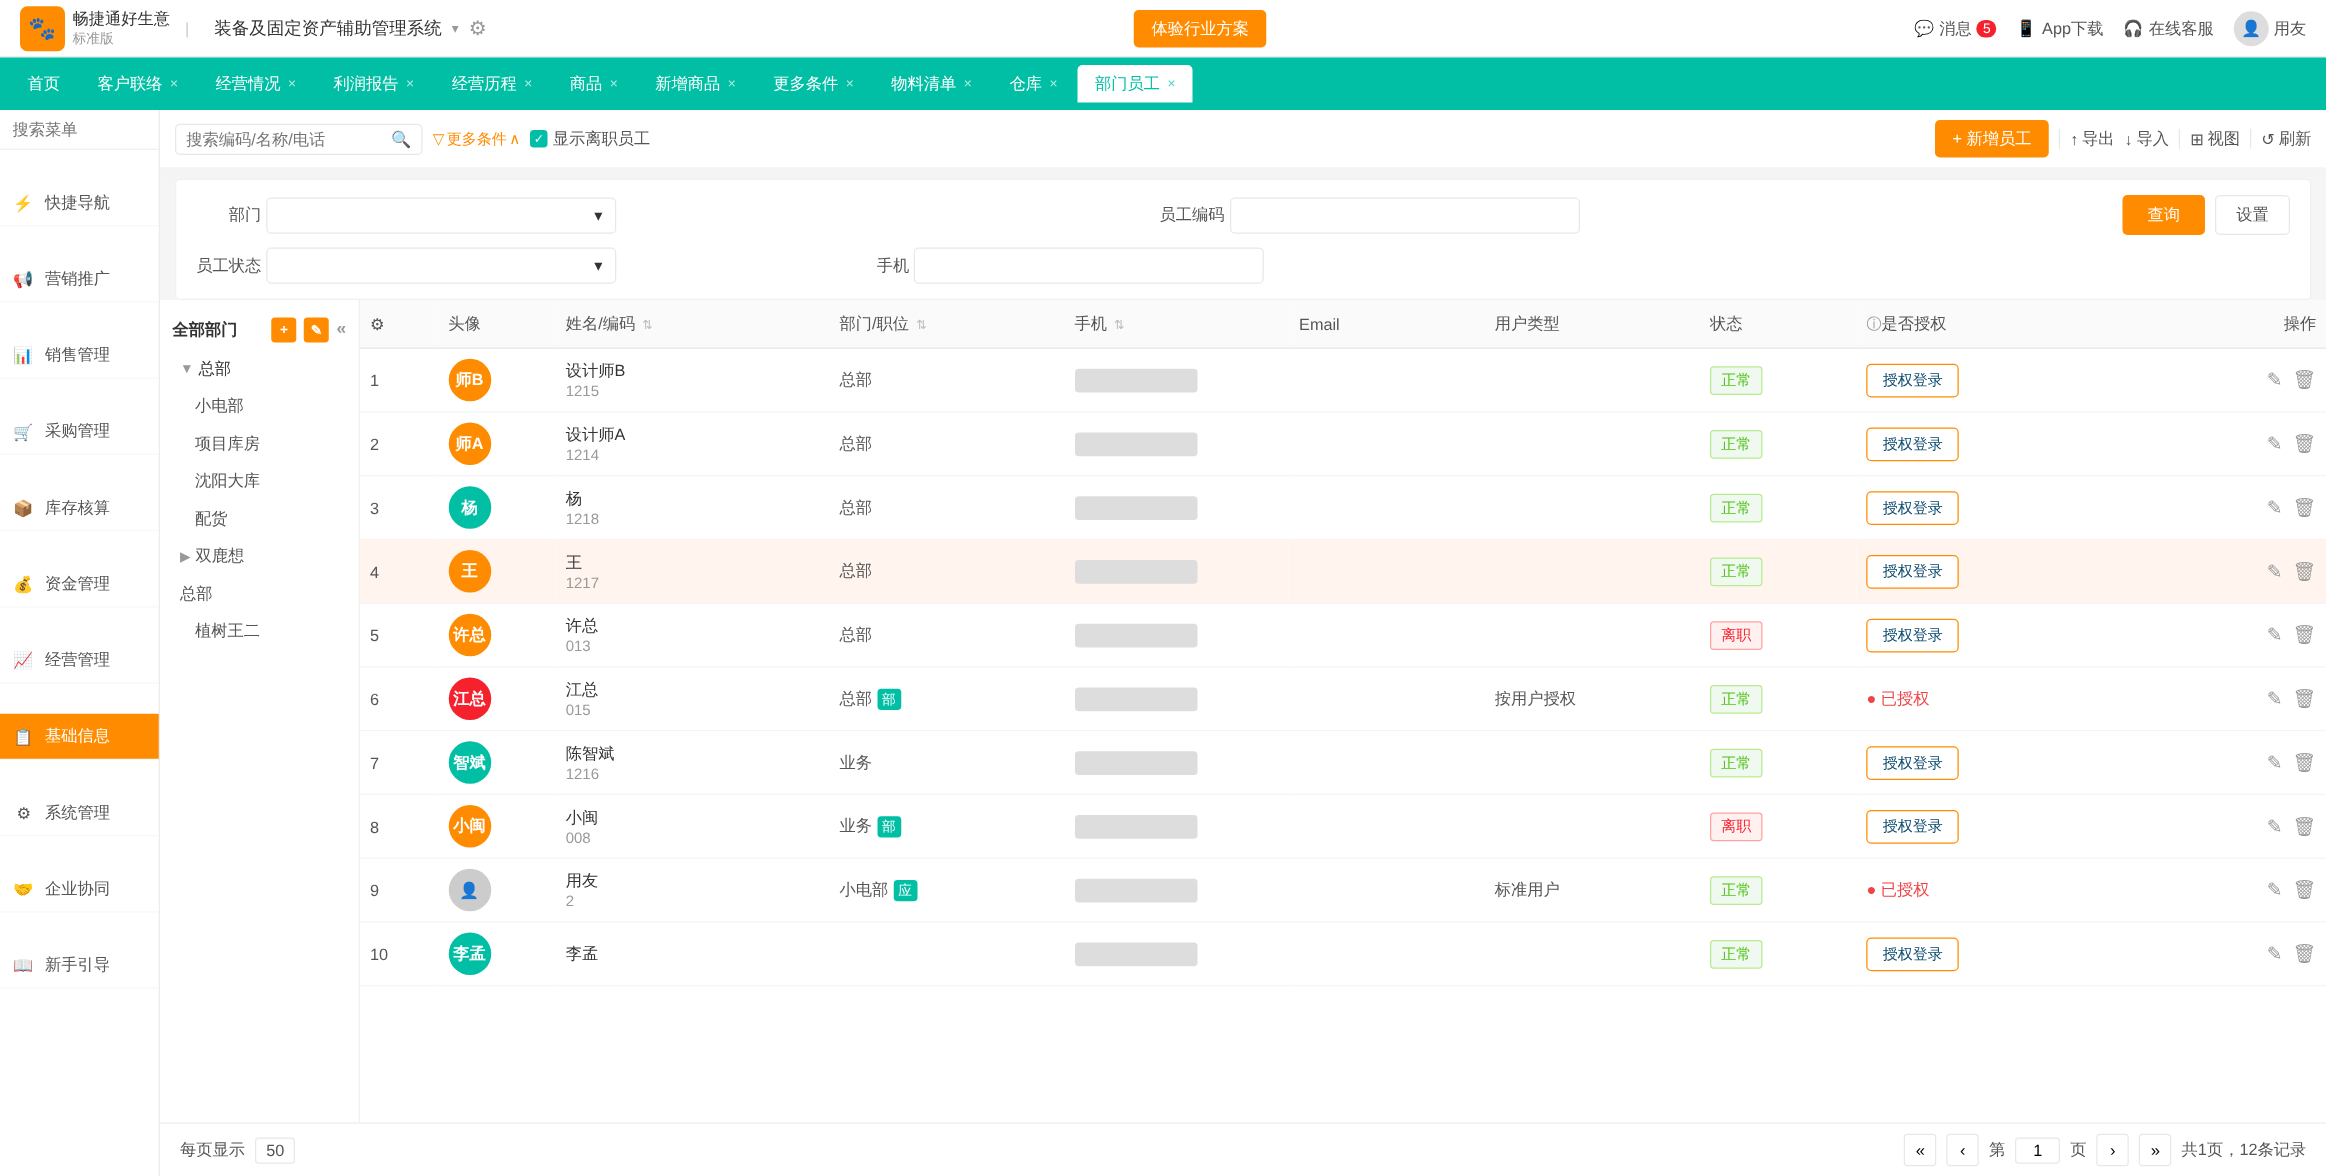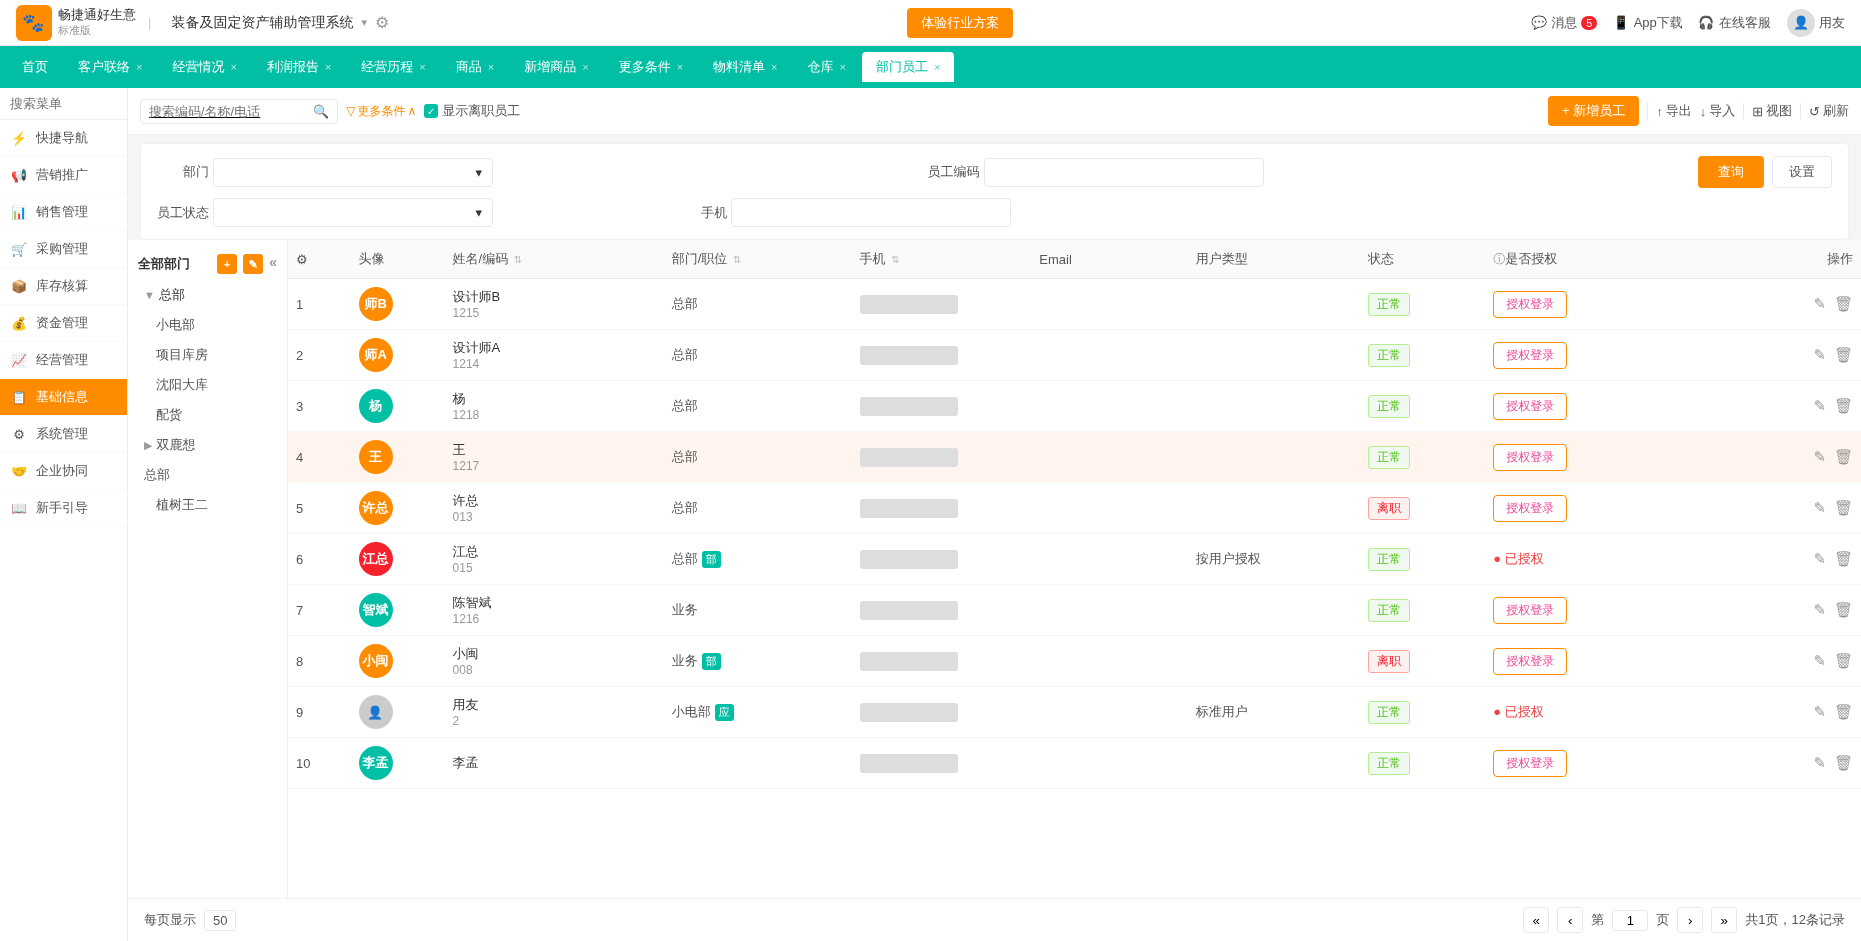--- a/index.html
+++ b/index.html
@@ -37,21 +37,21 @@
     .nav-tab.active { background: #fff; color: #00bfa5; border-radius: 4px 4px 0 0; }
     .nav-tab .close-x { font-size: 11px; opacity: 0.7; margin-left: 2px; }
     .nav-tab.active .close-x { color: #00bfa5; }
 
     
     .main-layout { display: flex; height: calc(100vh - 88px); }
 
     
     .left-nav {
       width: 128px; background: #fff; border-right: 1px solid #ebebeb;
-      display: flex; flex-direction: column; flex-shrink: 0;
+      display: flex; flex-direction: column; flex-shrink: 0; gap: 24px;
     }
     .left-nav-search { display: flex; align-items: center; padding: 8px 10px; border-bottom: 1px solid #f0f0f0; gap: 4px; }
     .left-nav-search input { flex: 1; border: none; outline: none; font-size: 13px; color: #999; background: transparent; }
     .left-nav-search .search-ico { color: #ccc; }
     .left-nav-menu-item {
       padding: 9px 14px 9px 10px; cursor: pointer; font-size: 13px; color: #555;
       display: flex; align-items: center; gap: 8px; border-bottom: 1px solid #f8f8f8;
     }
     .left-nav-menu-item.active { background: #ff8c00; color: #fff; border-radius: 0; }
     .left-nav-menu-item .mn-icon { width: 18px; text-align: center; }
@@ -102,21 +102,21 @@
     .table-area { flex: 1; overflow: auto; background: #fff; }
     table { width: 100%; border-collapse: collapse; }
     thead tr { background: #fafafa; border-bottom: 1px solid #e8e8e8; }
     th { padding: 10px 8px; text-align: left; font-size: 13px; color: #555; font-weight: 500; white-space: nowrap; border-bottom: 1px solid #e8e8e8; }
     td { padding: 8px 8px; font-size: 13px; color: #555; border-bottom: 1px solid #f5f5f5; vertical-align: middle; }
     tr.highlighted td { background: #fff5ee; }
     .avatar-circle { width: 34px; height: 34px; border-radius: 50%; display: flex; align-items: center; justify-content: center; color: #fff; font-size: 13px; font-weight: bold; flex-shrink: 0; }
     .status-badge { display: inline-block; padding: 2px 8px; border-radius: 3px; font-size: 12px; }
     .status-normal { background: #f0f9f0; color: #52c41a; border: 1px solid #b7eb8f; }
     .status-resigned { background: #fff1f0; color: #f5222d; border: 1px solid #ffa39e; }
-    .auth-btn { border: 1px solid #ff8c00; color: #ec4899; background: #fff; border-radius: 4px; padding: 4px 12px; font-size: 12px; cursor: pointer; white-space: nowrap; }
+    .auth-btn { border: 1px solid #ff8c00; color: #0c4a6e; background: #fff; border-radius: 4px; padding: 4px 12px; font-size: 12px; cursor: pointer; white-space: nowrap; }
     .already-auth { color: #ef4444; font-size: 13px; }
     .op-btns { display: flex; align-items: center; gap: 8px; }
     .op-btn { color: #999; cursor: pointer; font-size: 15px; }
     .name-code { display: flex; flex-direction: column; }
     .name-text { font-size: 13px; color: #333; }
     .code-text { font-size: 12px; color: #999; }
     .dept-badge { display: inline-block; background: #00bfa5; color: #fff; border-radius: 3px; padding: 1px 4px; font-size: 11px; margin-left: 4px; }
     .sort-icon { color: #bbb; font-size: 10px; margin-left: 2px; cursor: pointer; }
 
     
@@ -269,21 +269,21 @@
         <span class="mn-icon">📖</span>
         <span>新手引导</span>
       </div>
     </div>
 
     <div class="content-area">
 
       <div class="toolbar">
         <div class="toolbar-left">
           <div class="search-box">
-            <input type="text" style="width: 160px; border: none; outline: none; font-size: 13px; text-decoration: underline;" placeholder="搜索编码/名称/电话">
+            <input type="text" style="width: 160px; border: none; outline: none; font-size: 13px;" placeholder="搜索编码/名称/电话">
             <span style="color:#ccc;cursor:pointer;">🔍</span>
           </div>
           <div class="more-cond">
             <span>▽</span>
             <span>更多条件</span>
             <span>∧</span>
           </div>
           <div class="show-resigned">
             <div class="checkbox-checked">✓</div>
             <span>显示离职员工</span>

